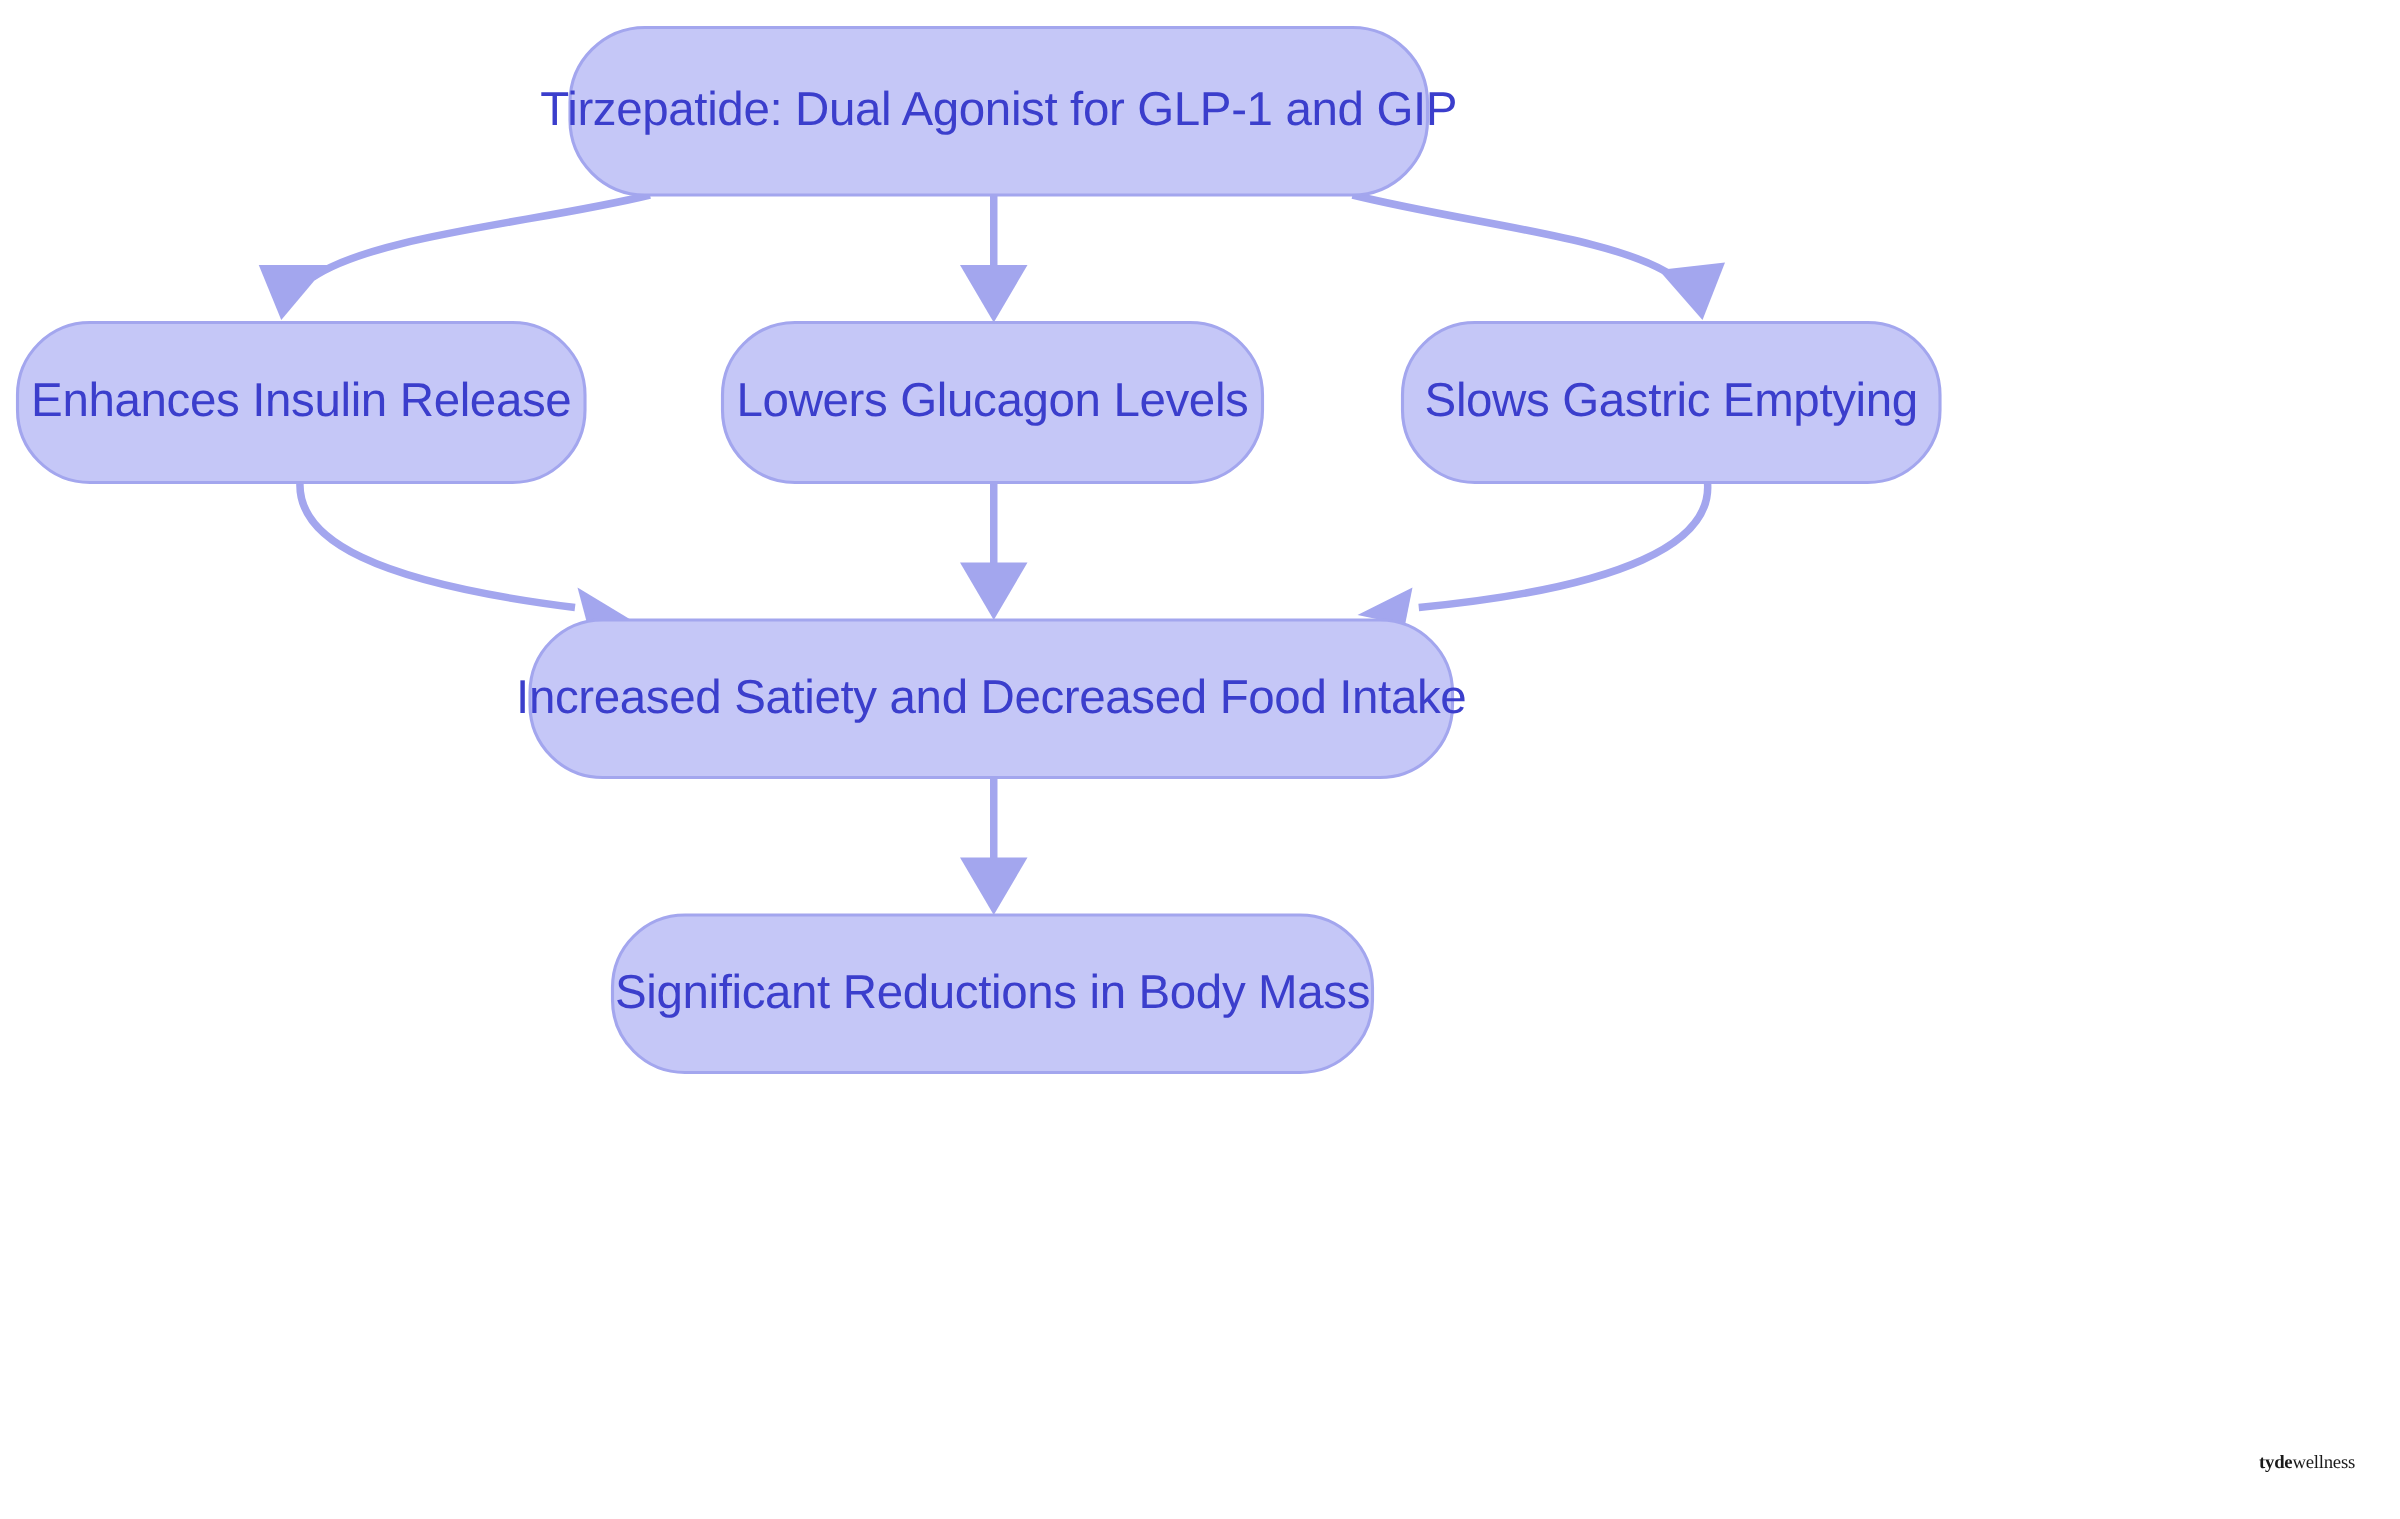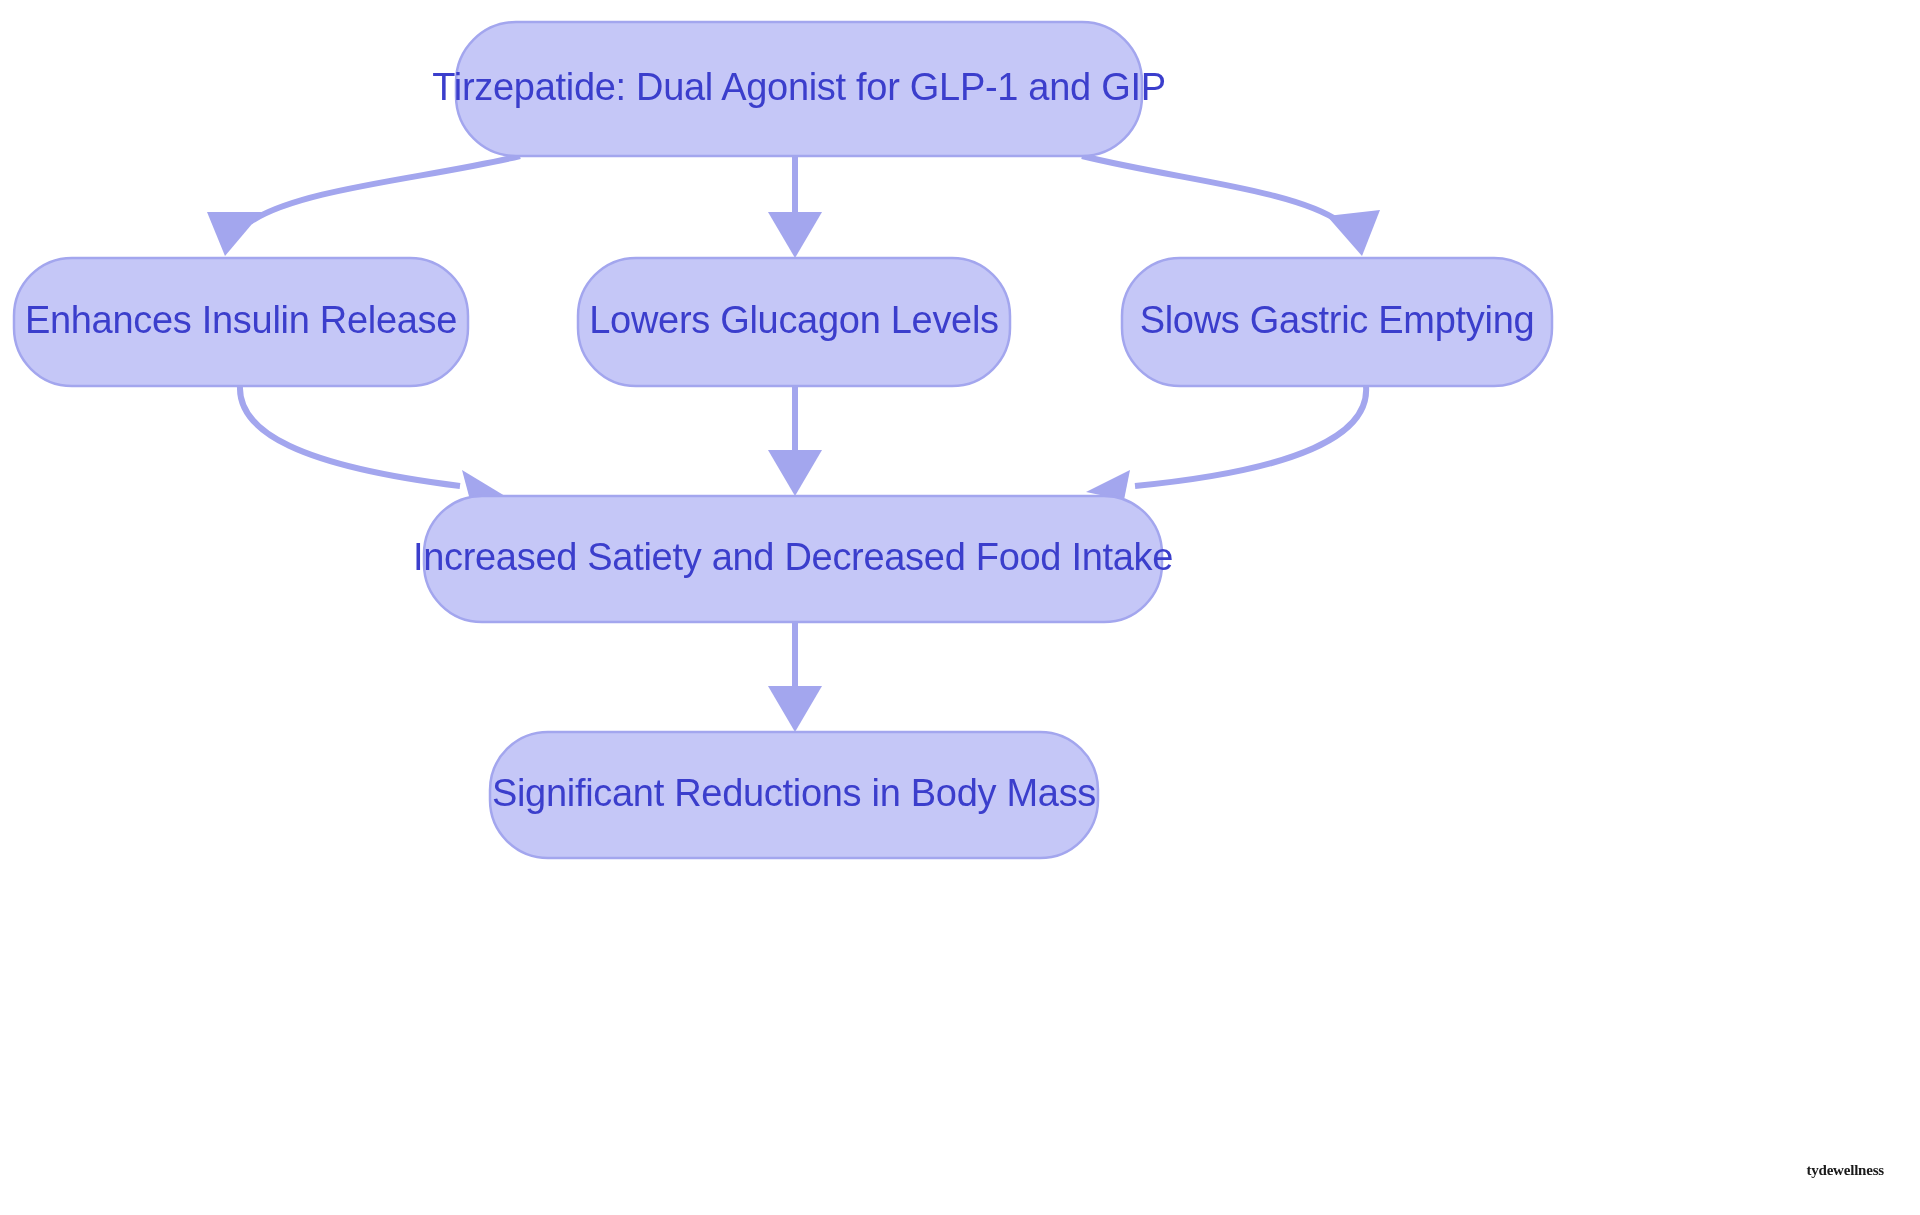--- a/index.html
+++ b/index.html
@@ -50,21 +50,21 @@
     right: 36px;
     bottom: 36px;
     font-family: "Liberation Serif", serif;
     font-size: 15px;
     color: #1a1a1a;
     letter-spacing: -0.2px;
     white-space: nowrap;
     user-select: none;
   }
   .wm b { font-weight: 700; margin-top: 20px; }
-  .wm span.light { font-weight: 700; }
+  .wm span.light { font-weight: 400; }
 </style>
 </head>
 <body>
 
 <svg id="flow-root" viewBox="0 0 1920 1215" xmlns="http://www.w3.org/2000/svg">
 
   <g>
 
     <g>
       <path class="edge-path" d="M 520,156 C 430,178 300,188 250,222"></path>

